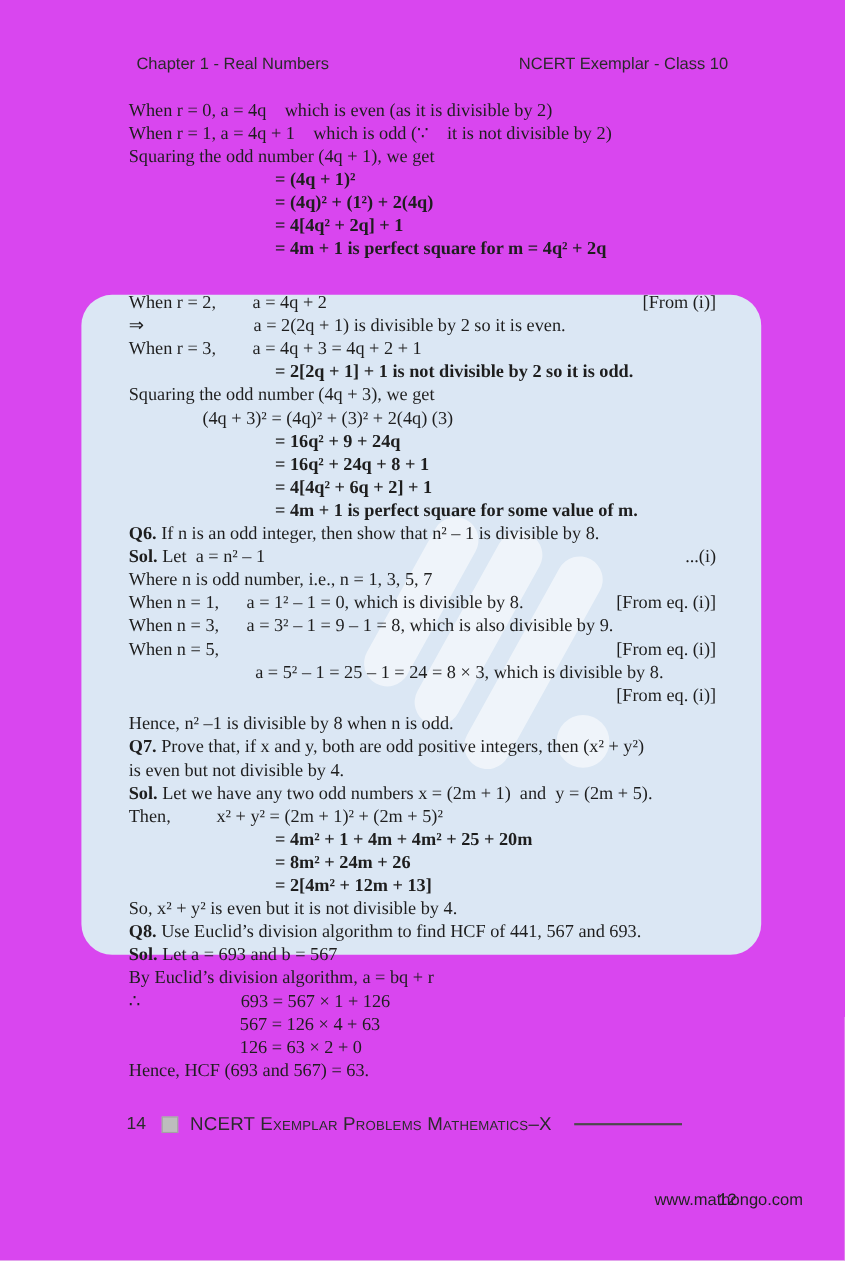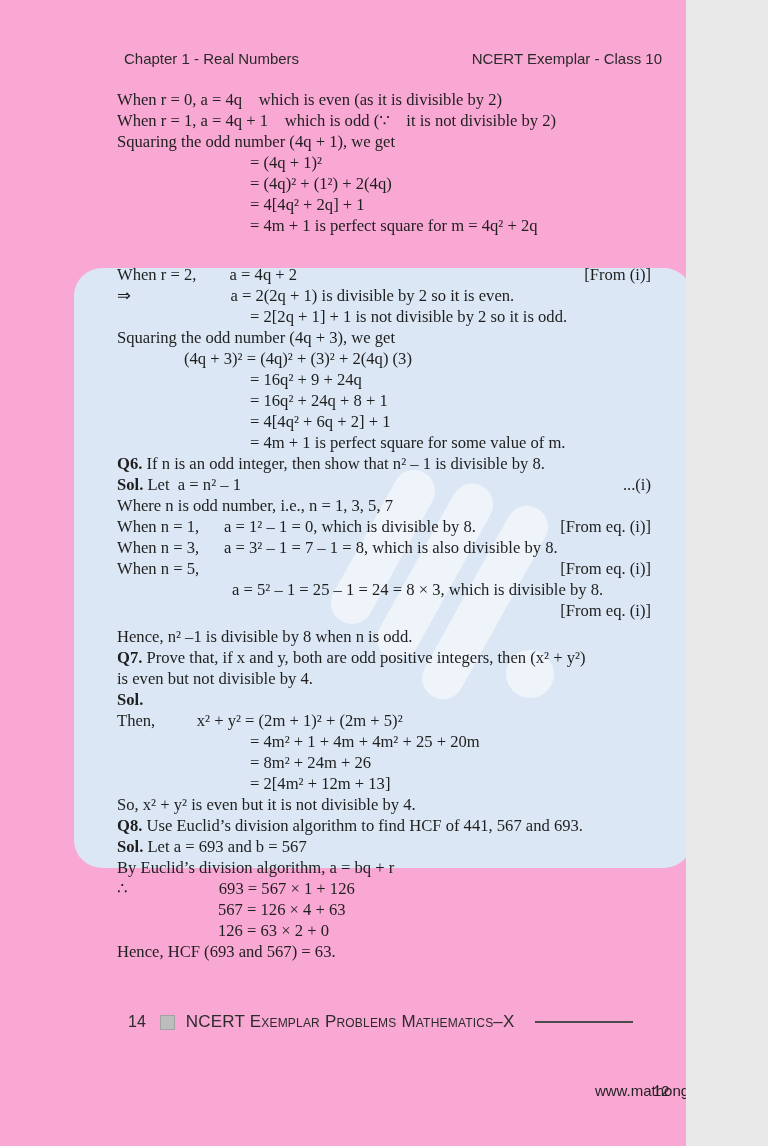--- a/index.html
+++ b/index.html
@@ -1,16 +1,16 @@
 <!DOCTYPE html>
 <html><head>
 <meta charset="utf-8">
 <style>
   html,body{margin:0;padding:0;background:#e9e9e9;}
-  .page{position:relative;width:686px;height:1146px;background:#f9a8d4;overflow:hidden;
+  .page{position:relative;width:768px;height:1146px;background:#d946ef;overflow:hidden;
         font-family:"Liberation Serif", serif;color:#1e1e1e;}
 
   
   .hdr{position:absolute;top:50px;left:0;width:768px;font-family:"Liberation Sans",sans-serif;
        font-size:15px;color:#2a2a2a;}
   .hdr .l{position:absolute;left:124px;}
   .hdr .r{position:absolute;right:106px;}
 
   
   .hl{position:absolute;left:74px;top:268px;width:618px;height:600px;
@@ -24,29 +24,29 @@
   .wm.s3{left:464px;top:495px;height:215px;}
   .wm.dot{left:506px;top:650px;width:48px;height:48px;border-radius:50%;}
 
   
   .body{position:absolute;left:117px;top:89px;width:534px;z-index:2;
         font-size:16.6px;line-height:21px;}
   .ln{display:flex;white-space:pre;height:21px;align-items:baseline;}
   .ln span{white-space:pre;}
   .bl{font-weight:bold;}
   .ra{margin-left:auto;}
-  .pad-eq{padding-left:133px;}
+  .pad-eq{padding-left:133px;font-weight:bold;}
   .pad67{padding-left:67px;text-align:right;}
   .pad115{padding-left:115px;text-align:center;}
   .pad101{padding-left:101px;}
   .mt{margin-top:28px;}
   .mt-sm{margin-top:5px;}
 
   
-  .bfoot{position:absolute;left:128px;top:1012px;width:540px;display:flex;align-items:center;
+  .bfoot{position:absolute;left:115px;top:1012px;width:540px;display:flex;align-items:center;
          font-family:"Liberation Sans",sans-serif;color:#2b2b2b;z-index:2;}
   .bfoot .num{font-size:16px;}
   .sq{width:13px;height:13px;background:#bdbdbd;border:1px solid #a3a3a3;margin:0 11px 0 14px;}
   .series{font-size:17px;letter-spacing:0.2px;}
   .series .rest{font-variant:small-caps;}
   .rule{flex:0 0 98px;height:2px;background:#4a4a4a;margin-left:20px;}
 
   
   .pbar{position:absolute;top:1082px;left:0;width:768px;font-family:"Liberation Sans",sans-serif;
         font-size:15px;color:#222;z-index:2;}
@@ -75,39 +75,40 @@
   <div class="body">
     <div class="ln"><span class="bl"></span><span>When r = 0, a = 4q    which is even (as it is divisible by 2)</span><span class="ra"></span></div>
     <div class="ln"><span class="bl"></span><span>When r = 1, a = 4q + 1    which is odd (∵    it is not divisible by 2)</span><span class="ra"></span></div>
     <div class="ln"><span class="bl"></span><span>Squaring the odd number (4q + 1), we get</span><span class="ra"></span></div>
     <div class="ln pad-eq"><span class="bl"></span><span>= (4q + 1)²</span><span class="ra"></span></div>
     <div class="ln pad-eq"><span class="bl"></span><span>= (4q)² + (1²) + 2(4q)</span><span class="ra"></span></div>
     <div class="ln pad-eq"><span class="bl"></span><span>= 4[4q² + 2q] + 1</span><span class="ra"></span></div>
     <div class="ln pad-eq"><span class="bl"></span><span>= 4m + 1 is perfect square for m = 4q² + 2q</span><span class="ra"></span></div>
     <div class="ln mt"><span class="bl"></span><span>When r = 2,        a = 4q + 2</span><span class="ra">[From (i)]</span></div>
     <div class="ln"><span class="bl"></span><span>⇒                        a = 2(2q + 1) is divisible by 2 so it is even.</span><span class="ra"></span></div>
+    <div class="ln"><span class="bl"></span><span>When r = 3,        a = 4q + 3 = 4q + 2 + 1</span><span class="ra"></span></div>
     <div class="ln pad-eq"><span class="bl"></span><span>= 2[2q + 1] + 1 is not divisible by 2 so it is odd.</span><span class="ra"></span></div>
     <div class="ln"><span class="bl"></span><span>Squaring the odd number (4q + 3), we get</span><span class="ra"></span></div>
     <div class="ln pad67"><span class="bl"></span><span>(4q + 3)² = (4q)² + (3)² + 2(4q) (3)</span><span class="ra"></span></div>
     <div class="ln pad-eq"><span class="bl"></span><span>= 16q² + 9 + 24q</span><span class="ra"></span></div>
     <div class="ln pad-eq"><span class="bl"></span><span>= 16q² + 24q + 8 + 1</span><span class="ra"></span></div>
     <div class="ln pad-eq"><span class="bl"></span><span>= 4[4q² + 6q + 2] + 1</span><span class="ra"></span></div>
     <div class="ln pad-eq"><span class="bl"></span><span>= 4m + 1 is perfect square for some value of m.</span><span class="ra"></span></div>
     <div class="ln"><span class="bl">Q6.</span><span> If n is an odd integer, then show that n² – 1 is divisible by 8.</span><span class="ra"></span></div>
     <div class="ln"><span class="bl">Sol.</span><span> Let  a = n² – 1</span><span class="ra">...(i)</span></div>
     <div class="ln"><span class="bl"></span><span>Where n is odd number, i.e., n = 1, 3, 5, 7</span><span class="ra"></span></div>
     <div class="ln"><span class="bl"></span><span>When n = 1,      a = 1² – 1 = 0, which is divisible by 8.</span><span class="ra">[From eq. (i)]</span></div>
-    <div class="ln"><span class="bl"></span><span>When n = 3,      a = 3² – 1 = 7 – 1 = 8, which is also divisible by 8.</span><span class="ra"></span></div>
+    <div class="ln"><span class="bl"></span><span>When n = 3,      a = 3² – 1 = 9 – 1 = 8, which is also divisible by 9.</span><span class="ra"></span></div>
     <div class="ln"><span class="bl"></span><span>When n = 5,</span><span class="ra">[From eq. (i)]</span></div>
     <div class="ln pad115"><span class="bl"></span><span>a = 5² – 1 = 25 – 1 = 24 = 8 × 3, which is divisible by 8.</span><span class="ra"></span></div>
     <div class="ln"><span class="bl"></span><span></span><span class="ra">[From eq. (i)]</span></div>
     <div class="ln mt-sm"><span class="bl"></span><span>Hence, n² –1 is divisible by 8 when n is odd.</span><span class="ra"></span></div>
     <div class="ln"><span class="bl">Q7.</span><span> Prove that, if x and y, both are odd positive integers, then (x² + y²)</span><span class="ra"></span></div>
     <div class="ln"><span class="bl"></span><span>is even but not divisible by 4.</span><span class="ra"></span></div>
-    <div class="ln"><span class="bl">Sol.</span><span class="ra"></span></div>
+    <div class="ln"><span class="bl">Sol.</span><span> Let we have any two odd numbers x = (2m + 1)  and  y = (2m + 5).</span><span class="ra"></span></div>
     <div class="ln"><span class="bl"></span><span>Then,          x² + y² = (2m + 1)² + (2m + 5)²</span><span class="ra"></span></div>
     <div class="ln pad-eq"><span class="bl"></span><span>= 4m² + 1 + 4m + 4m² + 25 + 20m</span><span class="ra"></span></div>
     <div class="ln pad-eq"><span class="bl"></span><span>= 8m² + 24m + 26</span><span class="ra"></span></div>
     <div class="ln pad-eq"><span class="bl"></span><span>= 2[4m² + 12m + 13]</span><span class="ra"></span></div>
     <div class="ln"><span class="bl"></span><span>So, x² + y² is even but it is not divisible by 4.</span><span class="ra"></span></div>
     <div class="ln"><span class="bl">Q8.</span><span> Use Euclid’s division algorithm to find HCF of 441, 567 and 693.</span><span class="ra"></span></div>
     <div class="ln"><span class="bl">Sol.</span><span> Let a = 693 and b = 567</span><span class="ra"></span></div>
     <div class="ln"><span class="bl"></span><span>By Euclid’s division algorithm, a = bq + r</span><span class="ra"></span></div>
     <div class="ln"><span class="bl"></span><span>∴                      693 = 567 × 1 + 126</span><span class="ra"></span></div>
     <div class="ln pad101"><span class="bl"></span><span>567 = 126 × 4 + 63</span><span class="ra"></span></div>

